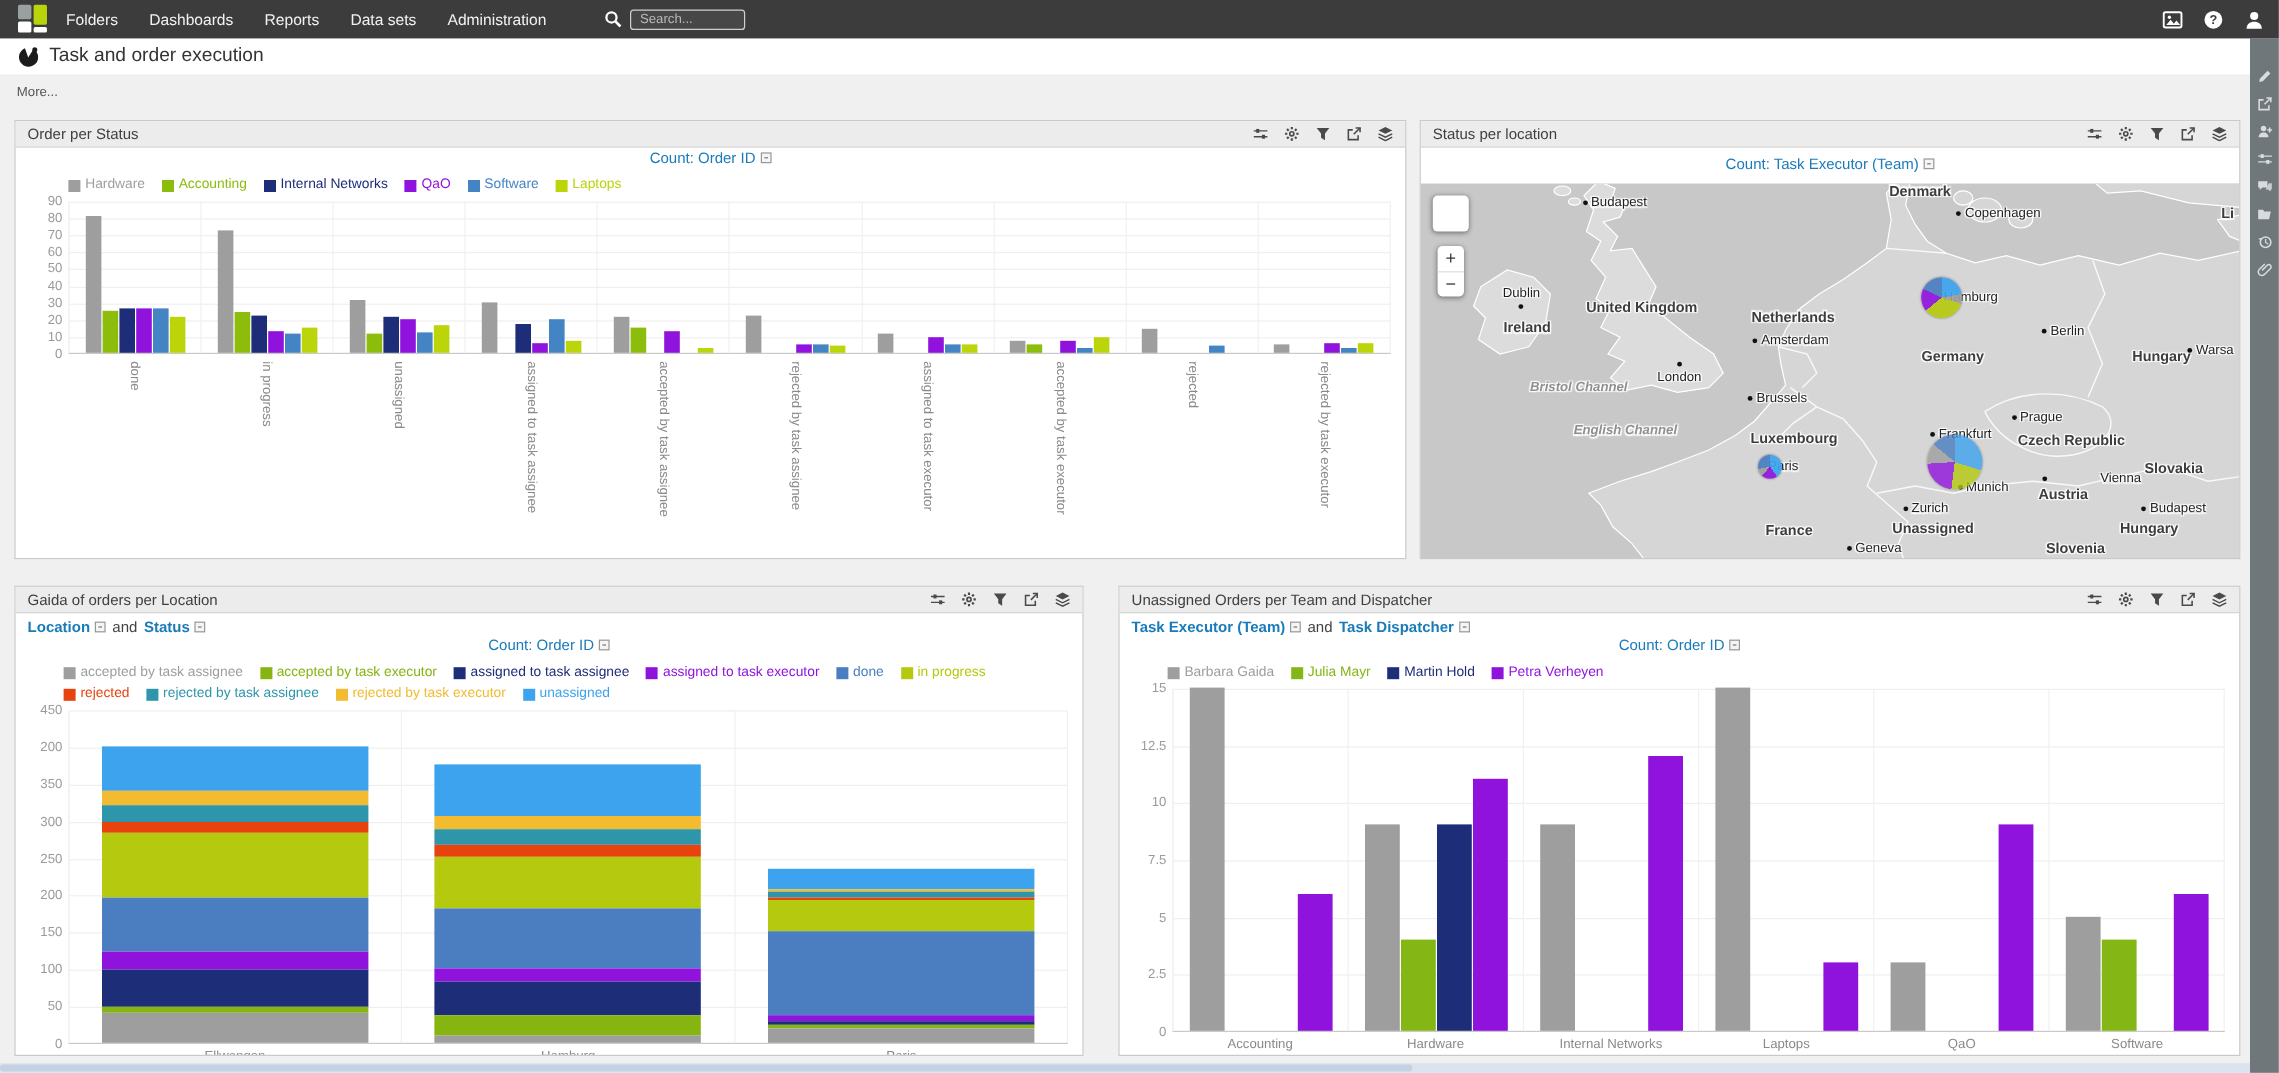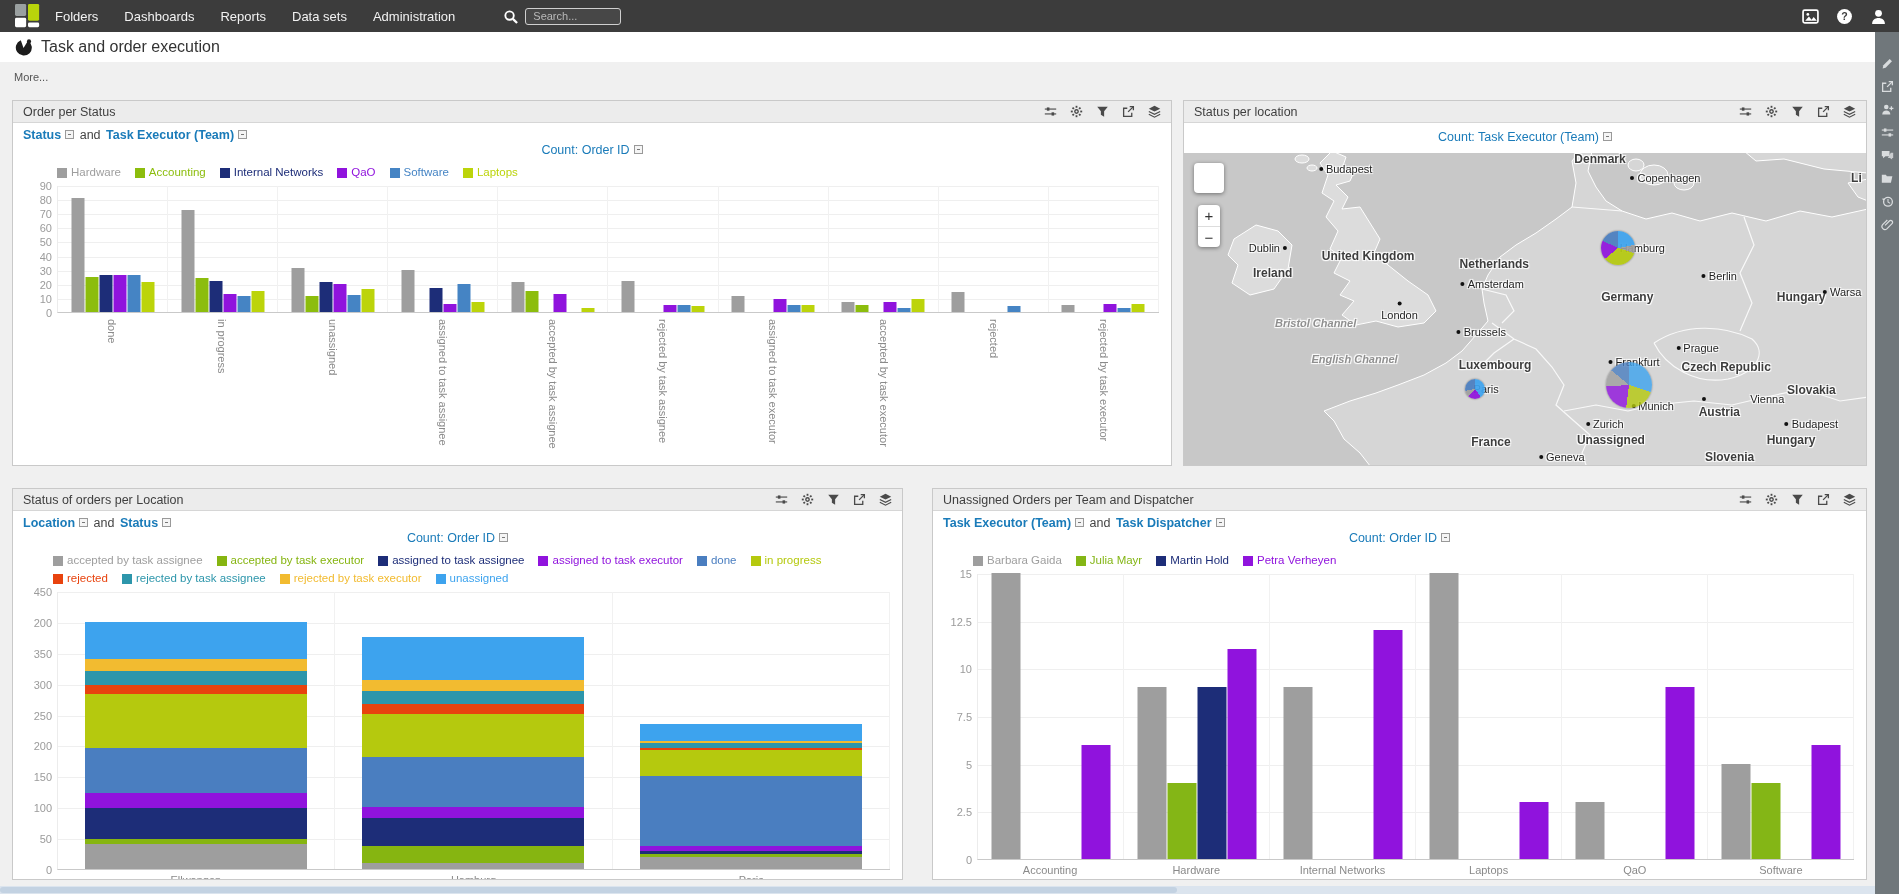--- a/index.html
+++ b/index.html
@@ -5,21 +5,21 @@
   * { box-sizing: border-box; }
   html,body { margin:0; padding:0; width:1899px; height:894px; overflow:hidden;
               background:#f0f0f0; font-family:"Liberation Sans", sans-serif; }
 
   
   .navbar { position:absolute; left:0; top:0; width:1899px; height:32px; background:#3c3c3c;
             display:flex; align-items:center; z-index:30; }
   .logo { width:30px; height:26px; margin:0 12px 0 13px; }
   .nav-menu { display:flex; gap:26px; }
   .nav-item { color:#f2f2f2; font-size:13px; cursor:pointer; white-space:nowrap; }
-  .searchwrap { display:flex; align-items:center; margin-left:48px; }
+  .searchwrap { display:flex; margin-left:48px; }
   .searchwrap .icon { color:#fff; width:15px; height:15px; margin-right:7px; }
   .search-input { width:96px; height:17px; background:#474747; border:1px solid #cfcfcf;
                   border-radius:3px; color:#cfcfcf; font-size:11px; padding:0 7px;
                   font-family:"Liberation Sans",sans-serif; }
   .search-input::placeholder { color:#b9b9b9; }
   .nav-actions { margin-left:auto; margin-right:12px; display:flex; gap:17px; align-items:center; }
   .nav-actions .icon { color:#fff; width:17px; height:17px; cursor:pointer; }
 
   
   .titlebar { position:absolute; left:0; top:32px; width:1875px; height:30px; background:#fff;
@@ -269,25 +269,20 @@
           </svg>
         </span>
         <span class="icon">
           <svg viewBox="0 0 16 16">
             <path d="M8 1l7 3.5L8 8 1 4.5z" fill="currentColor"></path>
             <path d="M1 8l7 3.5L15 8" fill="none" stroke="currentColor" stroke-width="1.4"></path>
             <path d="M1 11.5L8 15l7-3.5" fill="none" stroke="currentColor" stroke-width="1.4"></path>
           </svg>
         </span>
       </div>
-  </div>
-  <div class="breadcrumb">
-    <span class="dim-link">Status</span><span class="box-icon"></span>
-    <span class="joiner">and</span>
-    <span class="dim-link">Task Executor (Team)</span><span class="box-icon"></span>
   </div>
   <div class="count-line">
     <span class="count-link">Count: Order ID</span><span class="box-icon"></span>
   </div>
   <div class="legend" style="padding-left:44px;">
       <span class="legend-item">
         <span class="sw" style="background: rgb(158, 158, 158);"></span>
         <span style="color: rgb(158, 158, 158);">Hardware</span>
       </span>
       <span class="legend-item">
@@ -604,21 +599,21 @@
         <span>Slovenia</span>
       </div>
       <div class="map-label city" style="left: 70.6%; top: 8%;">
         <span class="map-dot"></span>
         <span>Copenhagen</span>
       </div>
       <div class="map-label city" style="left: 23.7%; top: 5%;">
         <span class="map-dot"></span>
         <span>Budapest</span>
       </div>
-      <div class="map-label city" style="left: 12.3%; top: 30.5%;">
+      <div class="map-label city" style="left: 12.3%; top: 30.5%; flex-direction: column;">
         <span>Dublin</span>
         <span class="map-dot"></span>
       </div>
       <div class="map-label city" style="left: 45.2%; top: 42%;">
         <span class="map-dot"></span>
         <span>Amsterdam</span>
       </div>
       <div class="map-label city" style="left: 78.5%; top: 39.5%;">
         <span class="map-dot"></span>
         <span>Berlin</span>
@@ -676,21 +671,21 @@
         <span>English Channel</span>
       </div>
       <div class="map-pie" style="background: conic-gradient(rgb(61, 163, 238) 0%, rgb(61, 163, 238) 22%, rgb(158, 158, 158) 22%, rgb(158, 158, 158) 30%, rgb(181, 201, 14) 30%, rgb(181, 201, 14) 64%, rgb(144, 19, 221) 64%, rgb(144, 19, 221) 82%, rgb(74, 126, 192) 82%, rgb(74, 126, 192) 100%); width: 34px; height: 34px; left: 63.7%; top: 30.5%; opacity: 0.92;"></div>
       <div class="map-pie" style="background: conic-gradient(rgb(61, 163, 238) 0%, rgb(61, 163, 238) 30%, rgb(181, 201, 14) 30%, rgb(181, 201, 14) 52%, rgb(144, 19, 221) 52%, rgb(144, 19, 221) 74%, rgb(158, 158, 158) 74%, rgb(158, 158, 158) 86%, rgb(74, 126, 192) 86%, rgb(74, 126, 192) 100%); width: 46px; height: 46px; left: 65.2%; top: 74.2%; opacity: 0.8;"></div>
       <div class="map-pie" style="background: conic-gradient(rgb(61, 163, 238) 0%, rgb(61, 163, 238) 40%, rgb(144, 19, 221) 40%, rgb(144, 19, 221) 62%, rgb(158, 158, 158) 62%, rgb(158, 158, 158) 72%, rgb(74, 126, 192) 72%, rgb(74, 126, 192) 100%); width: 20px; height: 20px; left: 42.7%; top: 75.8%; opacity: 0.92;"></div>
     </div>
 </div>
 
 <div class="panel" style="left:12px; top:488px; width:891px; height:392px;">
   <div class="panel-header">
-    <span class="panel-title">Status of orders per Location</span>
+    <span class="panel-title">Gaida of orders per Location</span>
     <div class="panel-toolbar">
         <span class="icon">
           <svg viewBox="0 0 16 16">
             <line x1="1" y1="5" x2="15" y2="5" stroke="currentColor" stroke-width="1.4"></line>
             <line x1="1" y1="11" x2="15" y2="11" stroke="currentColor" stroke-width="1.4"></line>
             <rect x="3.5" y="3" width="3.2" height="4" fill="currentColor"></rect>
             <rect x="9.3" y="9" width="3.2" height="4" fill="currentColor"></rect>
           </svg>
         </span>
         <span class="icon">

